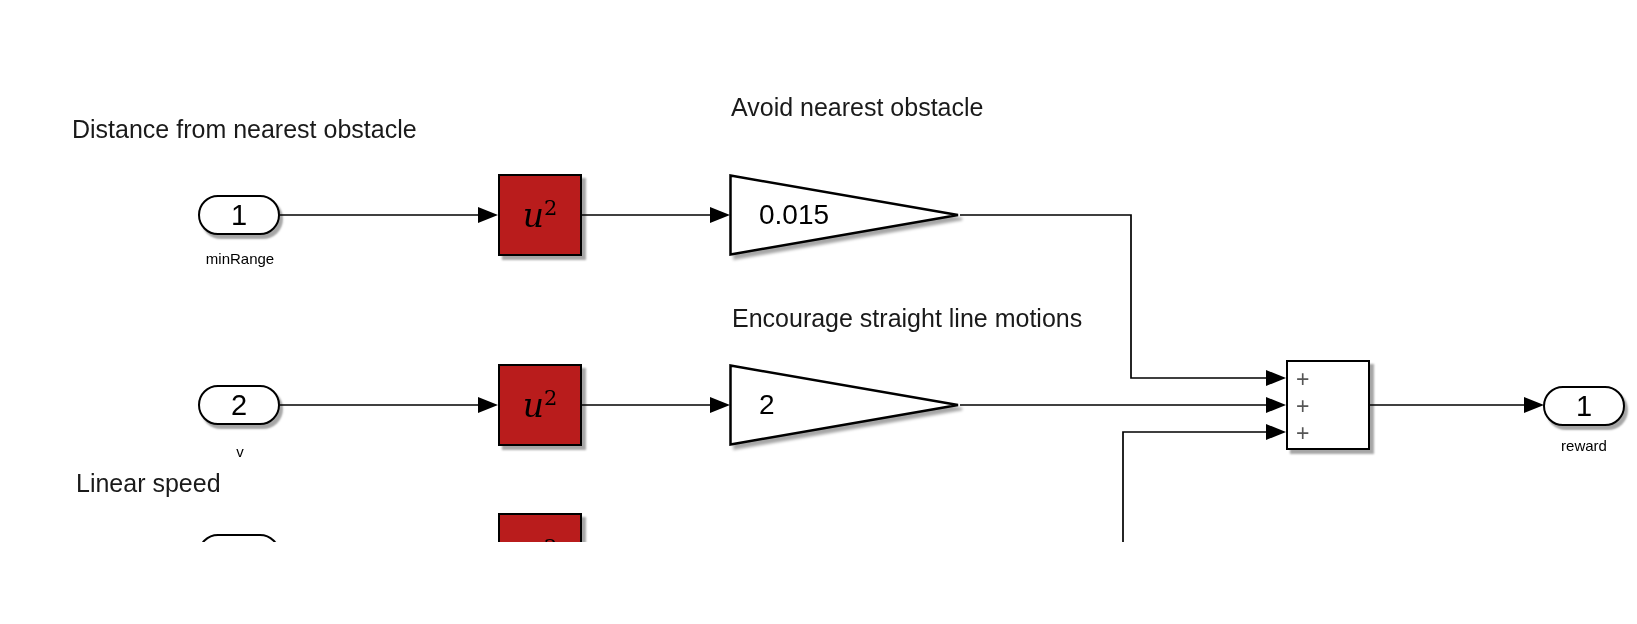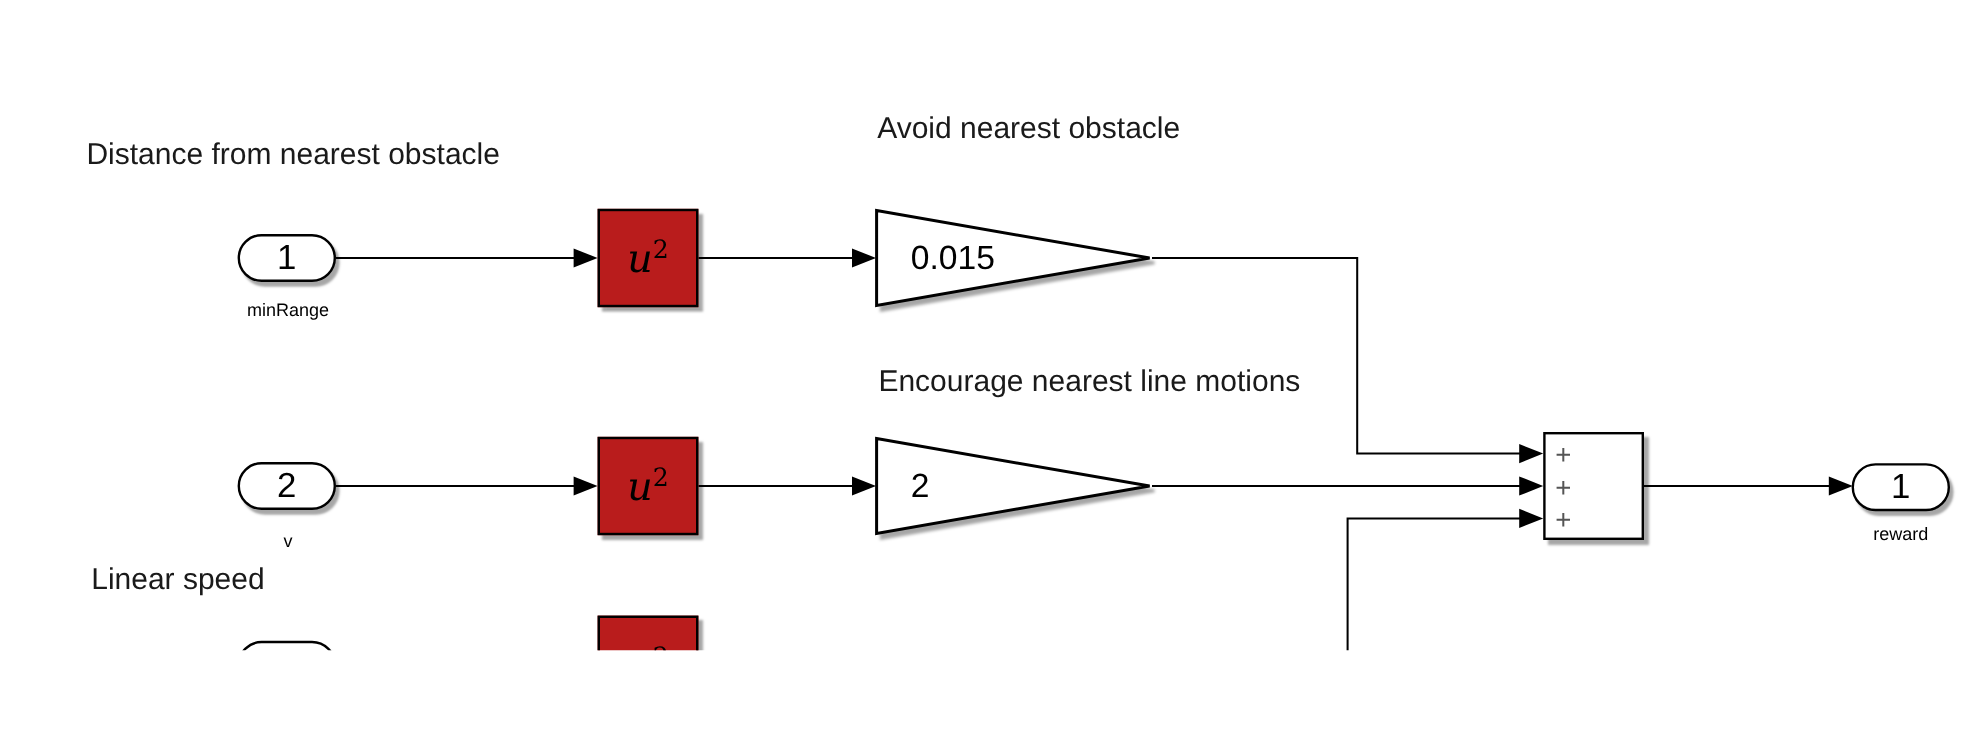--- a/index.html
+++ b/index.html
@@ -127,21 +127,21 @@
       <polygon points="1266,397 1286,405 1266,413"></polygon>
       <polygon points="478,546 498,554 478,562"></polygon>
       <polygon points="710,546 730,554 710,562"></polygon>
       <polygon points="1266,424 1286,432 1266,440"></polygon>
       <polygon points="1524,397 1544,405 1524,413"></polygon>
     </g>
   </svg>
 
   <div class="annotation" style="left:72px; top:114px;">Distance from nearest obstacle</div>
   <div class="annotation" style="left:731px; top:92px;">Avoid nearest obstacle</div>
-  <div class="annotation" style="left:732px; top:303px;">Encourage nearest line motions</div>
+  <div class="annotation" style="left:732px; top:303px;">Encourage straight line motions</div>
   <div class="annotation" style="left:76px; top:468px;">Linear speed</div>
 
   <div class="port" style="left:198px; top:195px;">
     <span>1</span>
   </div>
   <div class="port-label" style="left:240px; top:246px;">minRange</div>
 
   <div class="port" style="left:198px; top:385px;">
     <span>2</span>
   </div>

